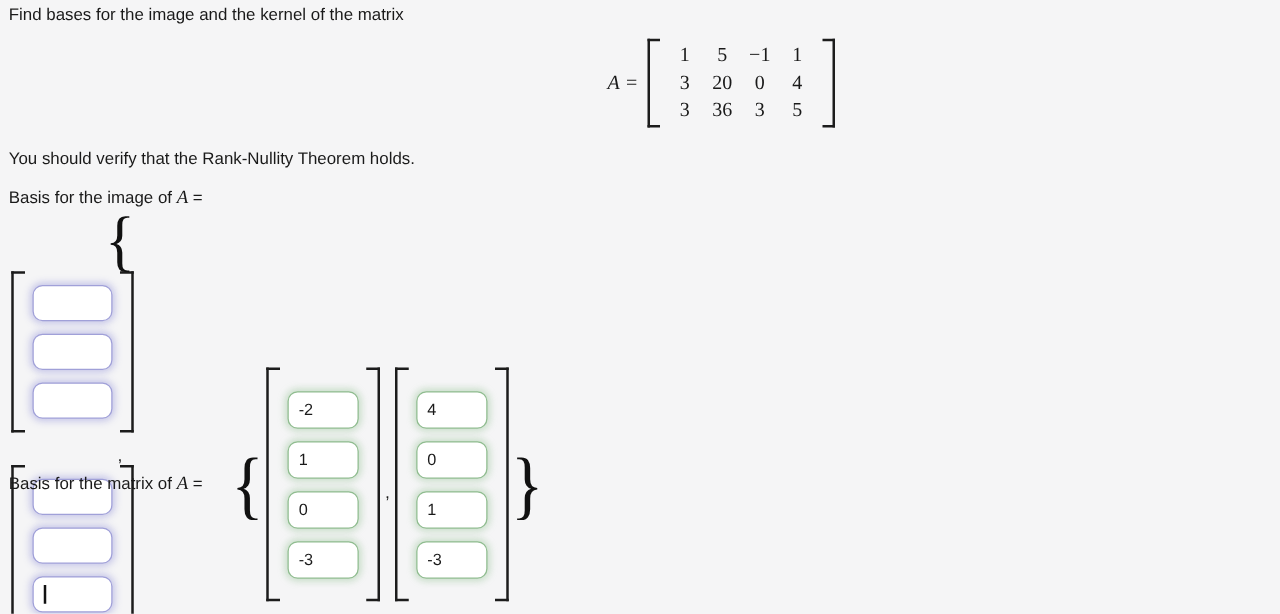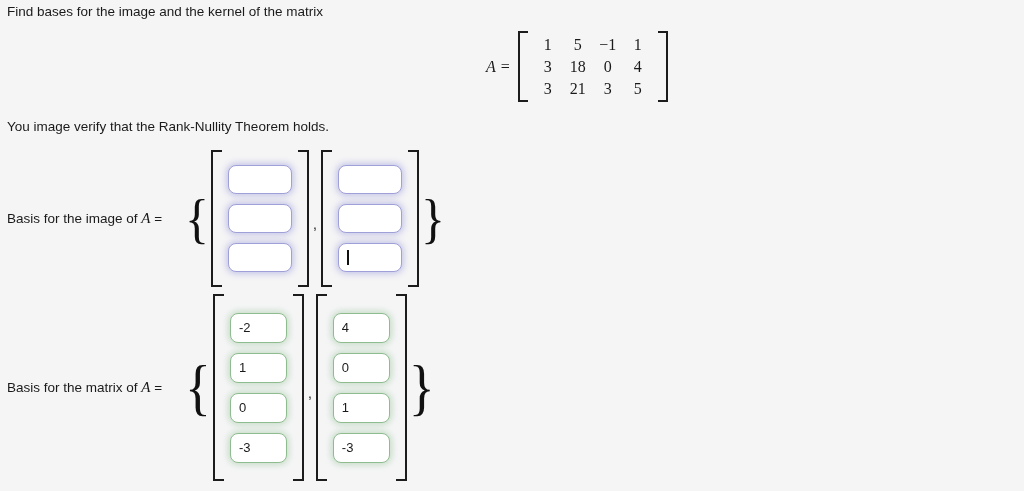--- a/index.html
+++ b/index.html
@@ -31,21 +31,21 @@
   .mgrid {
     display: grid;
     grid-template-columns: repeat(4, minmax(26px, auto));
     column-gap: 4px; row-gap: 1px;
     padding: 3px 7px;
   }
   .mcell { text-align: center; line-height: 21px; min-width: 26px; }
 
   
   .answer-row { position: absolute; left: 7px; display: flex; align-items: center; }
-  #image-row  { top: 150px; height: 137px; }
+  #image-row  { top: 150px; height: 137px; flex-direction: column; }
   #kernel-row { top: 294px; height: 187px; }
 
   .row-label { width: 178px; font-size: 13.5px; flex: none; }
   .row-label .mvar { font-size: 15px; }
 
   .brace {
     font-family: "Liberation Serif", serif;
     font-weight: 400; line-height: 1; color: #111;
     flex: none; display: block;
   }
@@ -88,32 +88,32 @@
 <div class="matrix-wrap">
   <span class="mvar">A</span>
   <span class="matrix-eq">=</span>
   <span class="mbracket mb-l"></span>
   <span class="mgrid">
     <span class="mcell">1</span>
     <span class="mcell">5</span>
     <span class="mcell">−1</span>
     <span class="mcell">1</span>
     <span class="mcell">3</span>
-    <span class="mcell">18</span>
+    <span class="mcell">20</span>
     <span class="mcell">0</span>
     <span class="mcell">4</span>
     <span class="mcell">3</span>
-    <span class="mcell">21</span>
+    <span class="mcell">36</span>
     <span class="mcell">3</span>
     <span class="mcell">5</span>
   </span>
   <span class="mbracket mb-r"></span>
 </div>
 
-<div class="statement" id="note">You image verify that the Rank-Nullity Theorem holds.</div>
+<div class="statement" id="note">You should verify that the Rank-Nullity Theorem holds.</div>
 
 <div class="answer-row" id="image-row">
   <div class="row-label">
     <span>Basis for the image of</span>
     <span class="mvar">A</span>
     <span>=</span>
   </div>
   <span class="brace">{</span>
   <div class="vector">
     <span class="vb vb-l"></span>

